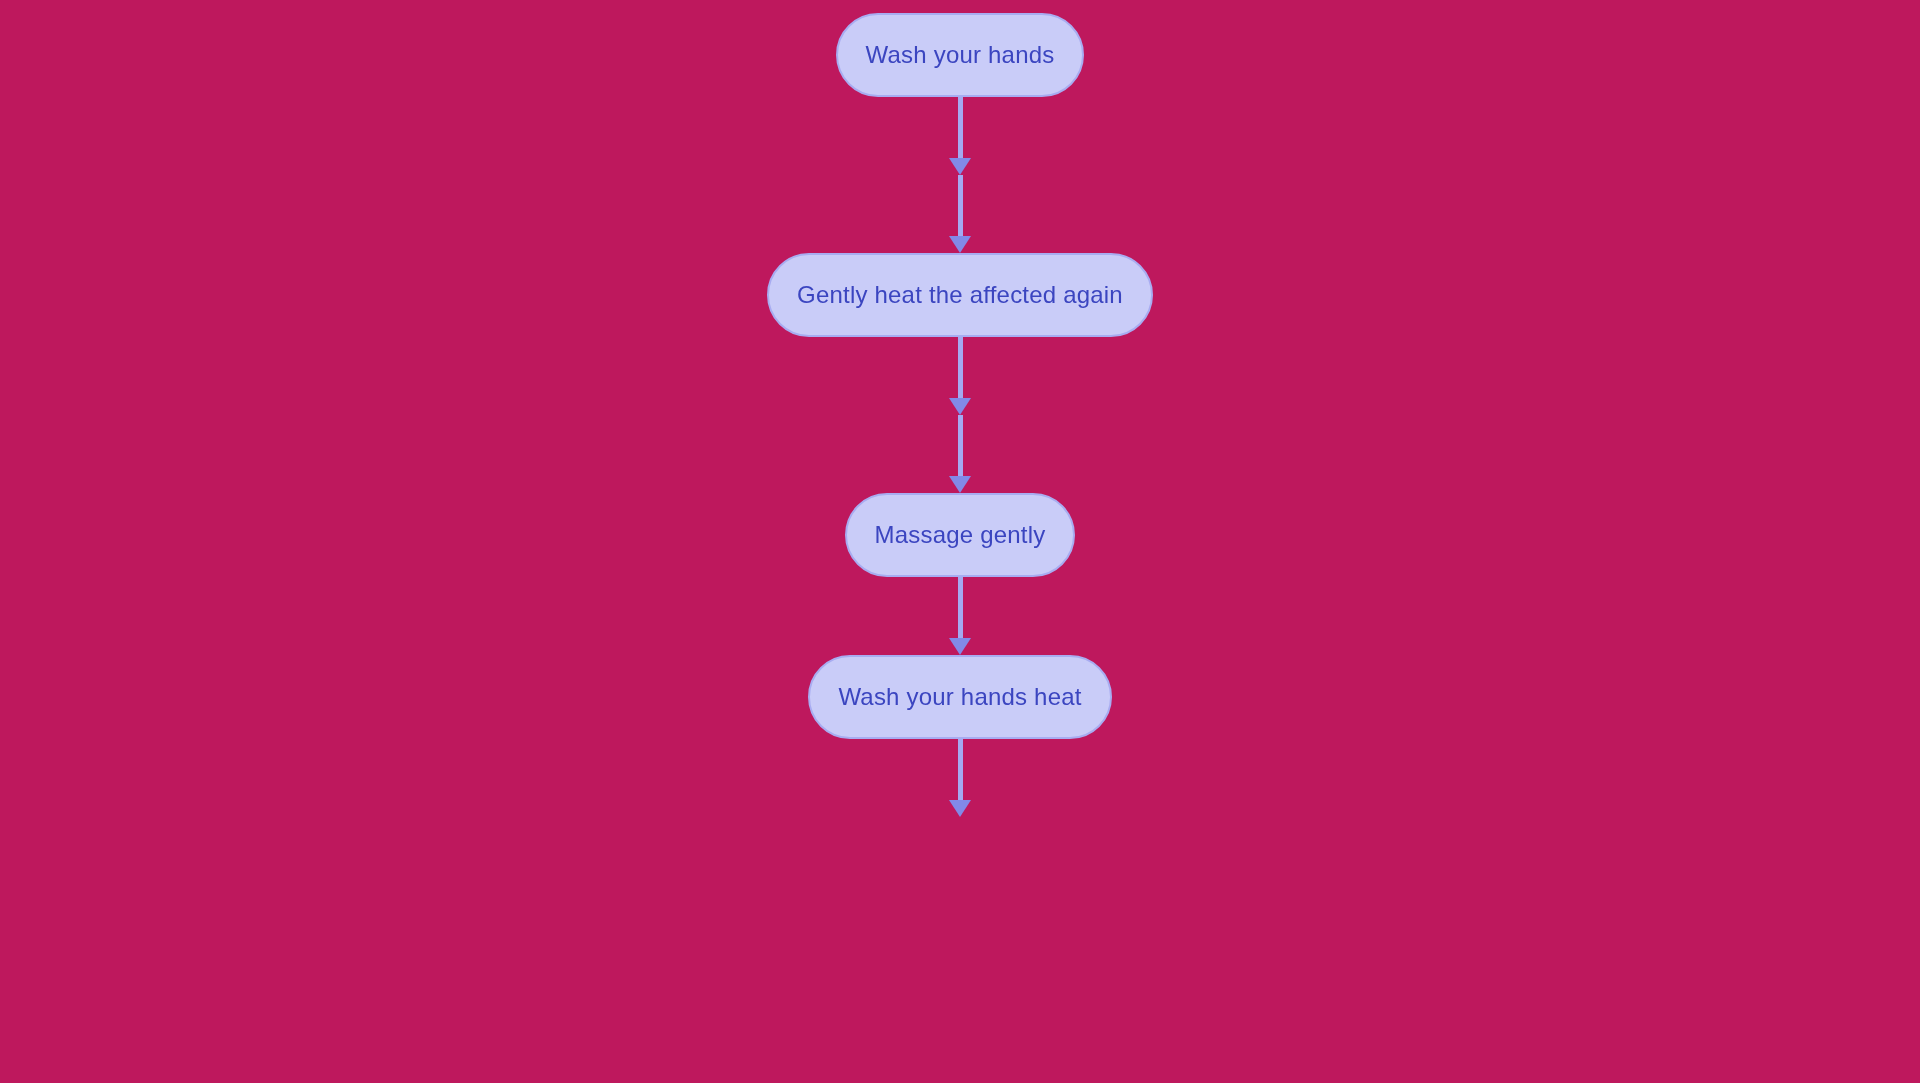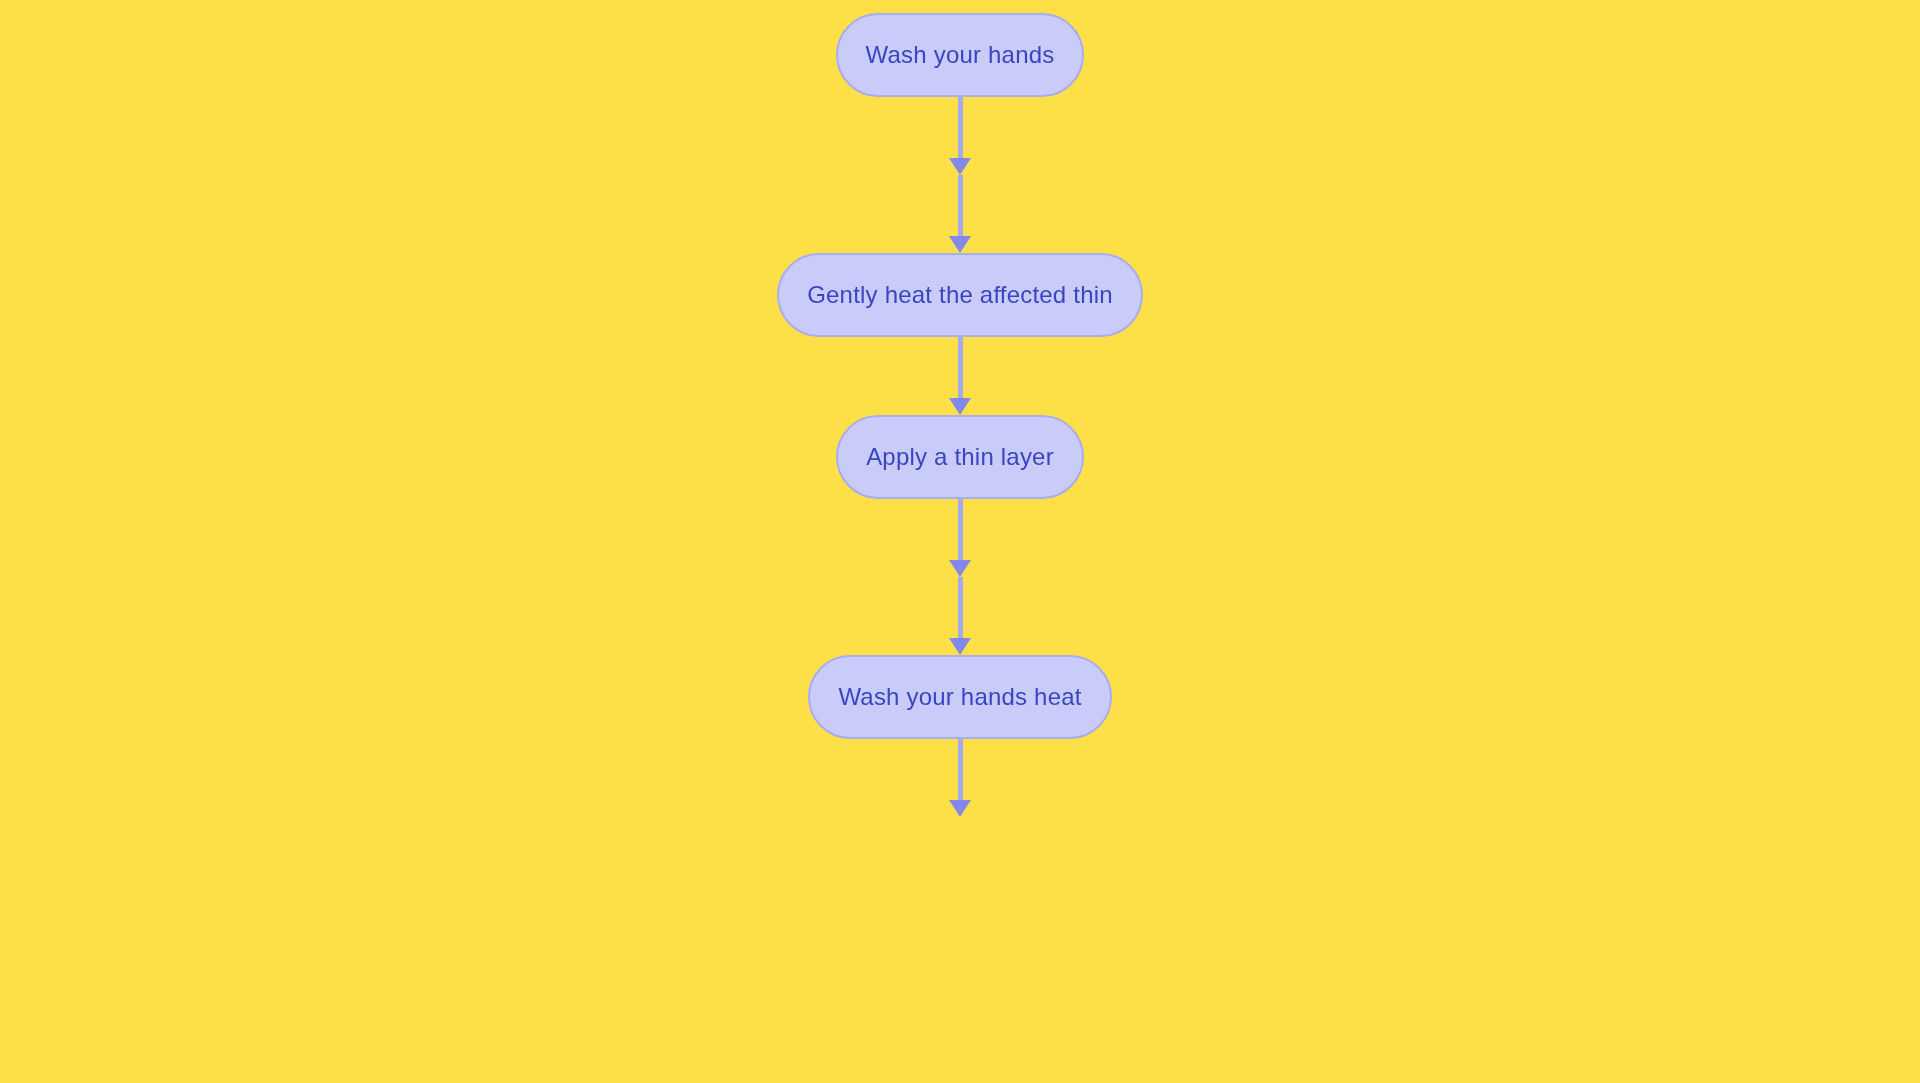--- a/index.html
+++ b/index.html
@@ -5,21 +5,21 @@
   html, body {
     margin: 0;
     padding: 0;
     background: #ffffff;
     font-family: "Liberation Sans", sans-serif;
   }
   .canvas {
     position: relative;
     width: 1920px;
     height: 1083px;
-    background: #fde047;
+    background: #be185d;
     overflow: hidden;
   }
   .flow {
     position: absolute;
     top: 13px;
     left: 0;
     width: 100%;
     display: flex;
     flex-direction: column;
     align-items: center;
@@ -77,37 +77,37 @@
       <div class="arrow-head"></div>
     </div>
 
 
     <div class="arrow">
       <div class="arrow-line"></div>
       <div class="arrow-head"></div>
     </div>
 
     <div class="node">
-      <span class="node-label">Gently heat the affected thin</span>
+      <span class="node-label">Gently heat the affected again</span>
     </div>
 
     <div class="arrow">
       <div class="arrow-line"></div>
       <div class="arrow-head"></div>
     </div>
 
-    <div class="node">
-      <span class="node-label">Apply a thin layer</span>
-    </div>
 
     <div class="arrow">
       <div class="arrow-line"></div>
       <div class="arrow-head"></div>
     </div>
 
+    <div class="node">
+      <span class="node-label">Massage gently</span>
+    </div>
 
     <div class="arrow">
       <div class="arrow-line"></div>
       <div class="arrow-head"></div>
     </div>
 
     <div class="node">
       <span class="node-label">Wash your hands heat</span>
     </div>
 

